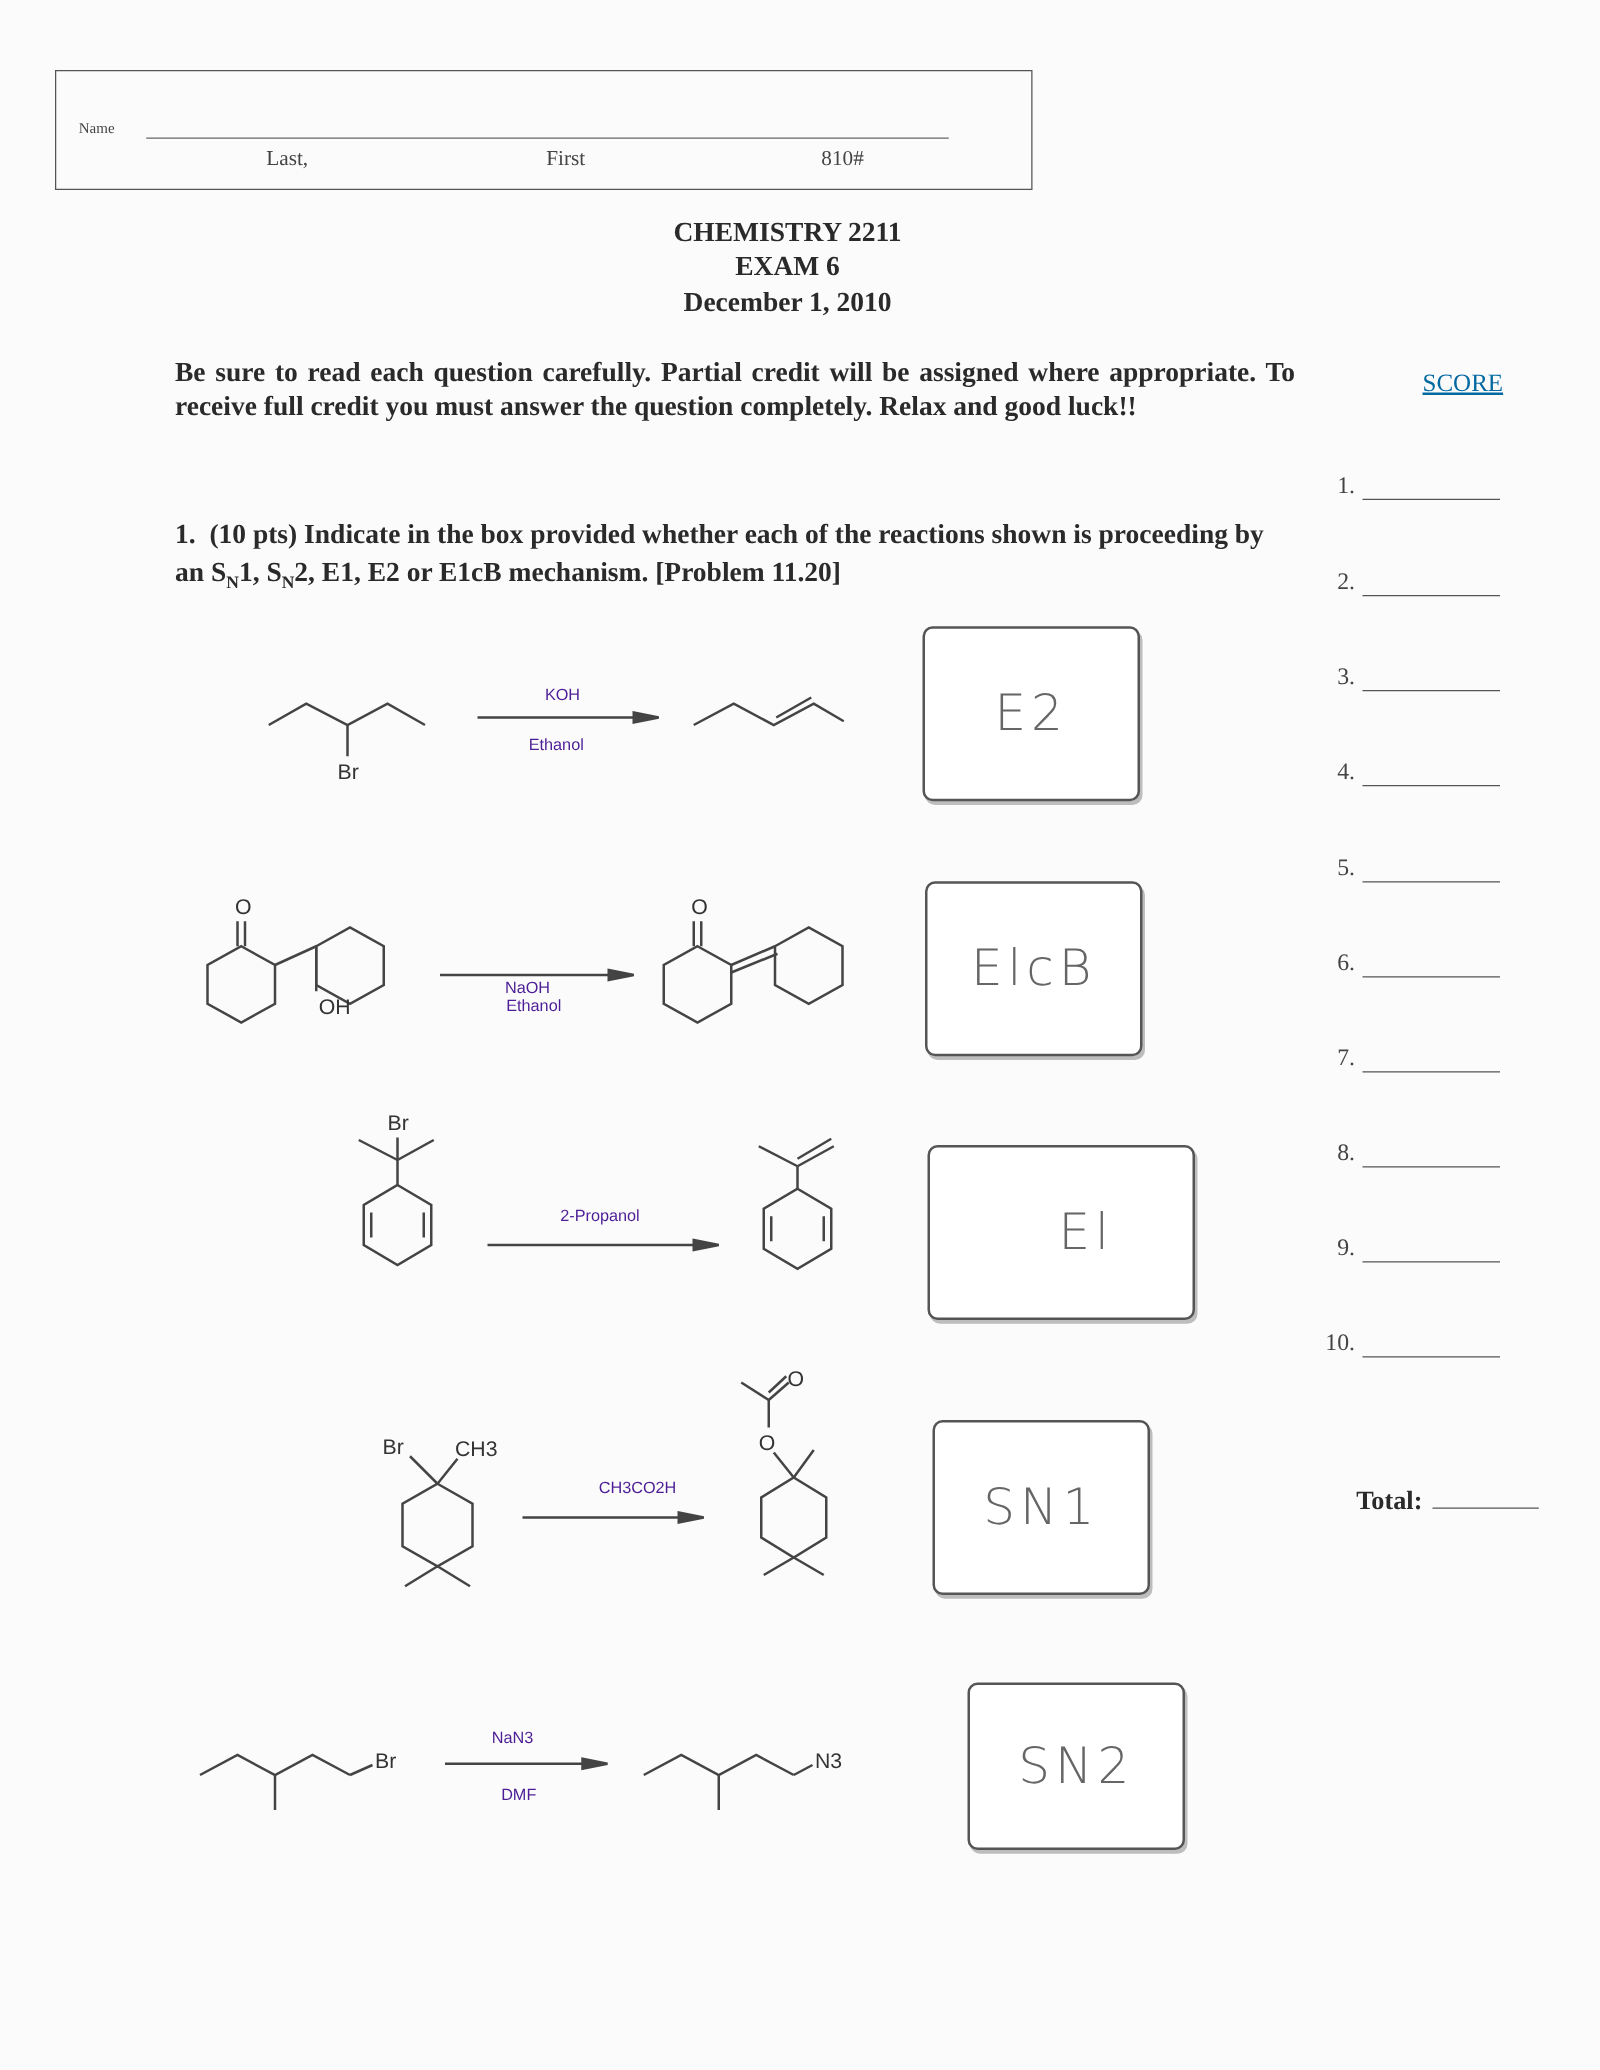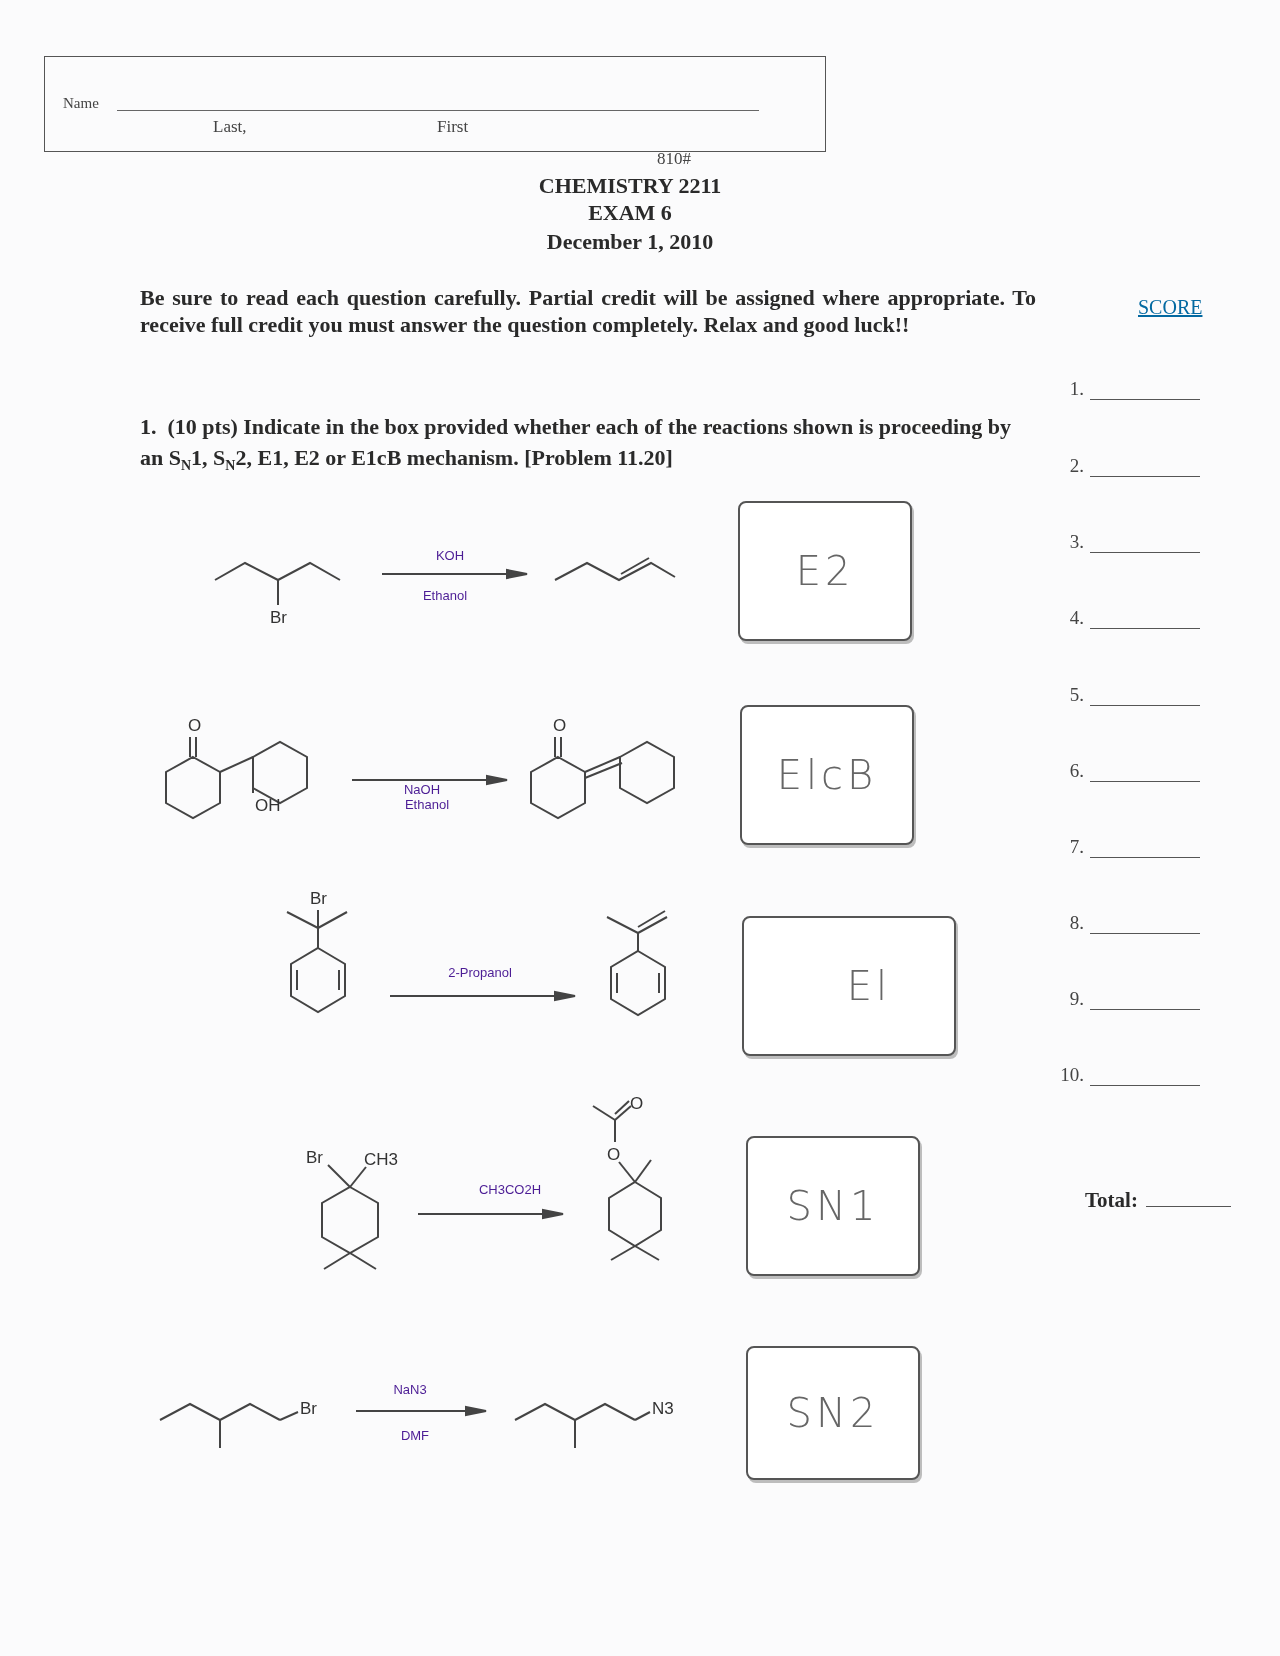--- a/index.html
+++ b/index.html
@@ -6,21 +6,21 @@
   body {
     width:1280px; height:1656px; position:relative; overflow:hidden;
     background:#fbfbfc;
     font-family:"Liberation Serif", serif; color:#2a2a2a;
   }
   .abs { position:absolute; }
   .namebox {
     left:44px; top:56px; width:782px; height:96px;
     border:1.5px solid #555; box-sizing:border-box;
   }
-  .name-label { left:18px; top:38px; font-size:15px; color:#444; }
+  .name-label { left:18px; top:38px; font-size:12px; color:#444; }
   .name-line { left:72px; top:53px; width:642px; height:0; border-top:1.5px solid #666; }
   .sub { font-size:17px; color:#444; top:60px; }
   .title { left:0; width:1260px; text-align:center; font-weight:bold; font-size:22px; line-height:27px; }
   .instr { left:140px; top:284px; width:896px; font-weight:bold; font-size:22px; line-height:27px; text-align:justify; }
   .q1 { left:140px; top:411px; width:880px; font-weight:bold; font-size:22px; line-height:31px; }
   .q1 sub { font-size:14px; }
   .score-title { left:1138px; top:296px; font-size:20px; text-decoration:underline; color:#0369a1; }
   .score-row { font-size:19px; color:#444; display:flex; align-items:flex-end; }
   .score-row .num { width:40px; text-align:right; margin-right:6px; }
   .score-row .blank { width:110px; border-bottom:1.5px solid #555; height:18px; }
@@ -41,21 +41,21 @@
   svg.mol text { font-family:"Liberation Sans", sans-serif; font-size:17px; fill:#333; }
 </style>
 </head>
 <body>
 
 <div class="abs namebox">
   <span class="abs name-label">Name</span>
   <div class="abs name-line"></div>
   <span class="abs sub" style="left:168px;">Last,</span>
   <span class="abs sub" style="left:392px;">First</span>
-  <span class="abs sub" style="left:612px;margin-top:32px;">810#</span>
+  <span class="abs sub" style="left:612px;">810#</span>
 </div>
 
 <div class="abs title" style="top:172px;">CHEMISTRY 2211</div>
 <div class="abs title" style="top:199px;">EXAM 6</div>
 <div class="abs title" style="top:228px;">December 1, 2010</div>
 
 <div class="abs instr">Be sure to read each question carefully.  Partial credit will be assigned where appropriate.  To receive full credit you must answer the question completely.  Relax and good luck!!</div>
 
 <div class="abs q1">
   <span>1.</span>&nbsp;
@@ -228,15 +228,15 @@
     <line x1="0" y1="6" x2="115" y2="6"></line>
     <polygon points="110,2 130,6 110,10" style="fill:#444"></polygon>
   </svg>
 <div class="abs reagent" style="left:345px;top:1428px;width:140px;">DMF</div>
 <svg class="mol" style="left:515px;top:1390px;" width="170" height="70">
   <polyline points="0,30 30,14 60,30 90,14 120,30"></polyline>
   <line x1="60" y1="30" x2="60" y2="58"></line>
   <line x1="120" y1="30" x2="135" y2="22"></line>
   <text x="137" y="24">N3</text>
 </svg>
-<div class="abs ansbox" style="left:722px;top:1346px;width:170px;height:130px;">
+<div class="abs ansbox" style="left:750px;top:1346px;width:170px;height:130px;">
   <span class="handwrite">SN2</span>
 </div>
 
 </body></html>

